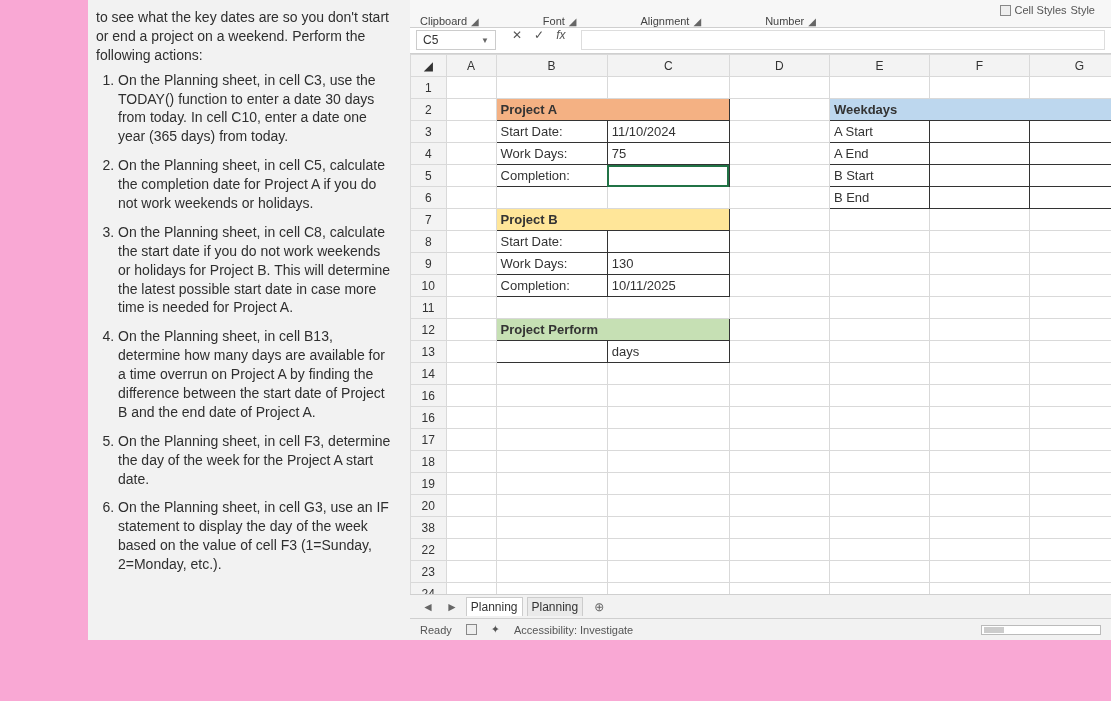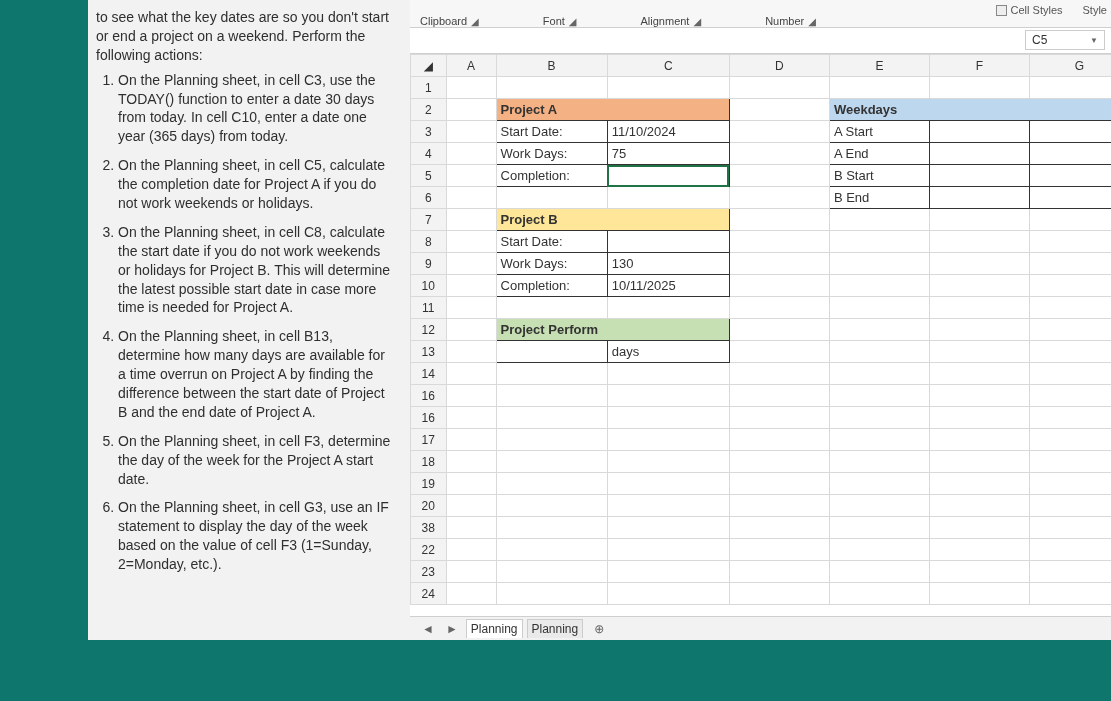--- a/index.html
+++ b/index.html
@@ -1,21 +1,21 @@
 <!DOCTYPE html>
 <html><head>
 <meta charset="utf-8">
 <style>
   * { box-sizing: border-box; }
   html, body { margin: 0; padding: 0; font-family: "Segoe UI", Arial, sans-serif; background:#2a2a2a; }
   body { width:1111px; height:701px; overflow:hidden; }
 
   .stage {
     position:relative; width:1111px; height:701px;
-    background:#0f766e;
+    background:#f9a8d4;
   }
 
   .panel-left {
     position:absolute; left:88px; top:0; width:322px; height:640px;
     background:#f2f2f2; padding:8px 18px 8px 8px;
     font-size:14px; color:#2f2f2f; line-height:1.35;
   }
   .panel-left .intro { margin-bottom:6px; }
   .panel-left ol { margin:0; padding-left:22px; }
   .panel-left li { margin-bottom:10px; }
@@ -26,26 +26,26 @@
     display:flex; flex-direction:column;
   }
 
   .ribbon-groups {
     display:flex; align-items:flex-end; height:28px; font-size:11px; color:#444;
     border-bottom:1px solid #cfcfcf; background:#f7f7f7;
     padding:0 10px;
   }
   .ribbon-group { position:relative; margin-right:64px; display:flex; align-items:flex-end; }
   .ribbon-group .dl { font-size:10px; color:#666; margin-left:4px; }
-  .ribbon-mini { position:absolute; right:4px; top:4px; font-size:11px; color:#555; display:flex; gap:20px;}
+  .ribbon-mini { position:absolute; right:16px; top:4px; font-size:11px; color:#555; display:flex; gap:4px;}
   .ribbon-mini span { display:flex; align-items:center; gap:4px;}
 
   .formula-bar {
-    display:flex; align-items:flex-end; height:26px; border-bottom:1px solid #cfcfcf;
-    background:#fff; font-size:12px;flex-direction:column;
+    display:flex; align-items:flex-start; height:26px; border-bottom:1px solid #cfcfcf;
+    background:#fff; font-size:12px;
   }
   .name-box {
     width:80px; padding:2px 6px; border:1px solid #ccc; margin:2px 6px; background:#fff;
     display:flex; justify-content:space-between; align-items:center;
   }
   .name-box .dd { font-size:8px; color:#666; }
   .fx-controls { display:flex; align-items:center; gap:12px; padding:0 10px; color:#555; }
   .fx-input { flex:1; border:1px solid #ddd; height:20px; margin:2px 6px; padding:2px 6px; background:#fff;}
 
   .grid-wrap { flex:1; overflow:hidden; position:relative; background:#fff;}
@@ -420,15 +420,25 @@
     </div>
 
     <div class="tabs">
       <span class="nav">◄</span>
       <span class="nav">►</span>
       <div class="tab">Planning</div>
       <div class="tab inactive">Planning</div>
       <div class="tab-add">⊕</div>
     </div>
 
+    <div class="status">
+      <span>Ready</span>
+      <span class="icon-sq"></span>
+      <span class="icon-star">✦</span>
+      <span>Accessibility: Investigate</span>
+      <span class="spacer"></span>
+      <div class="scroll">
+          <div class="thumb"></div>
+        </div>
+    </div>
 
   </div>
 </div>
 
 </body></html>

